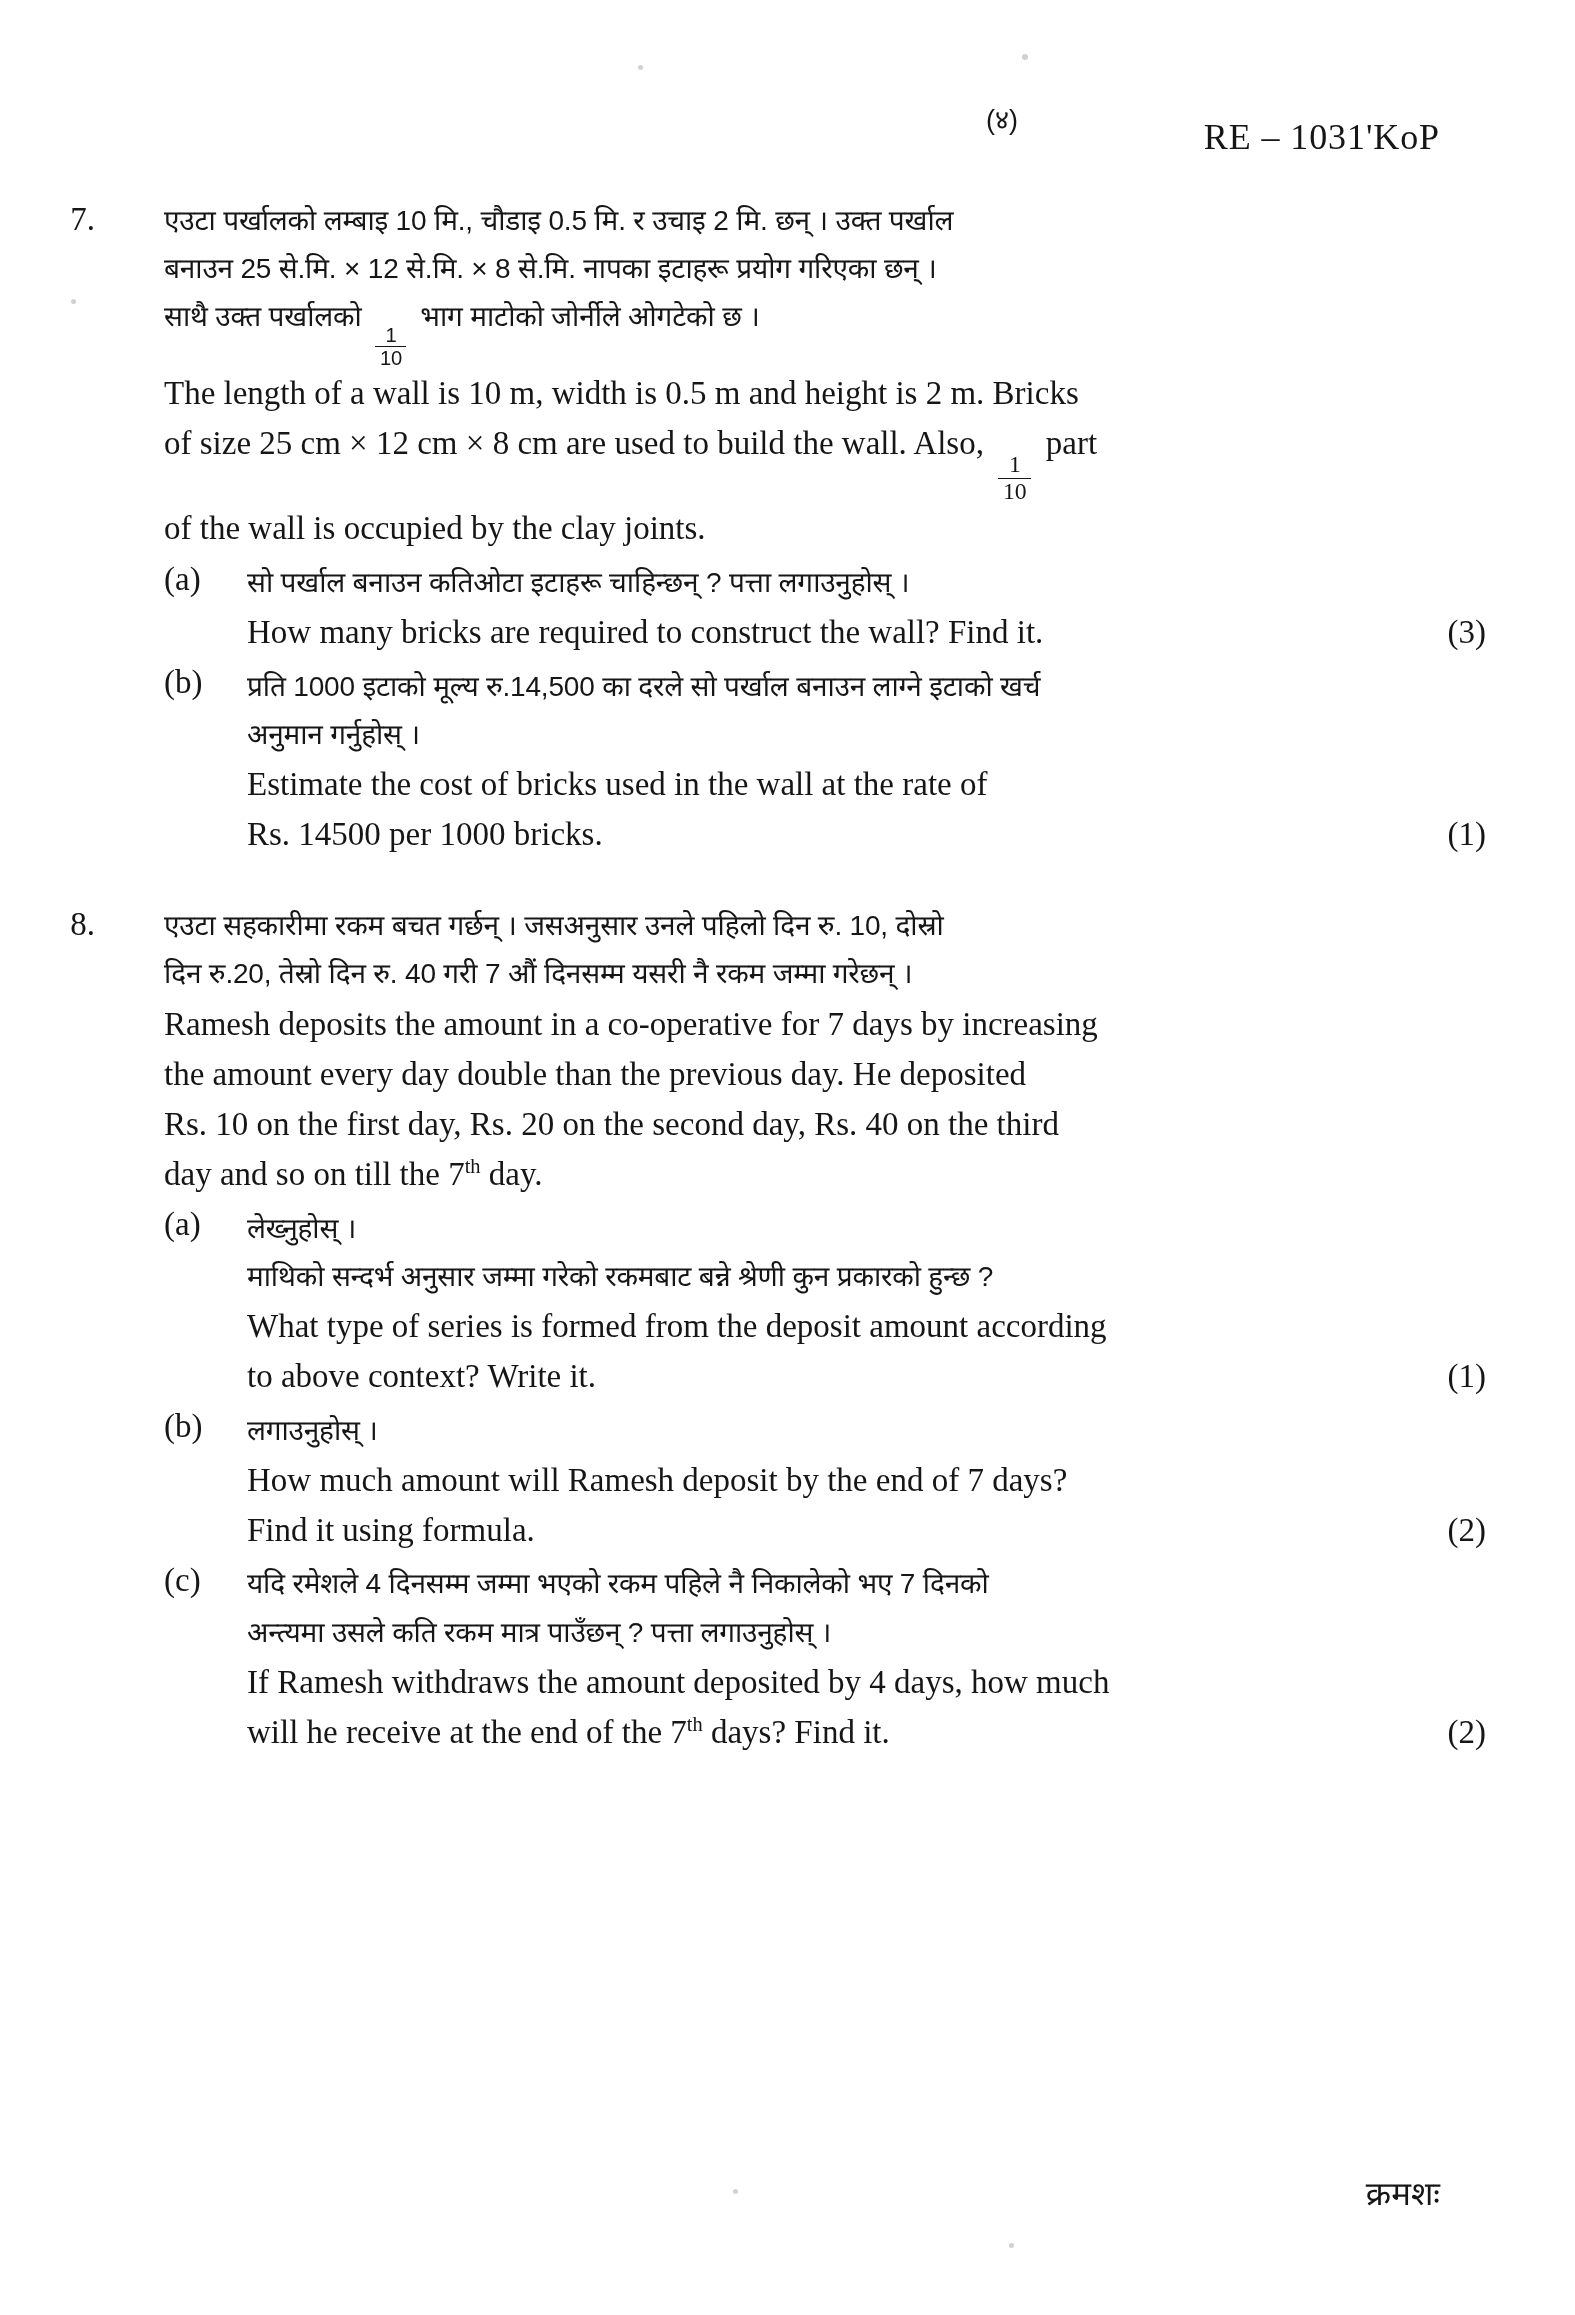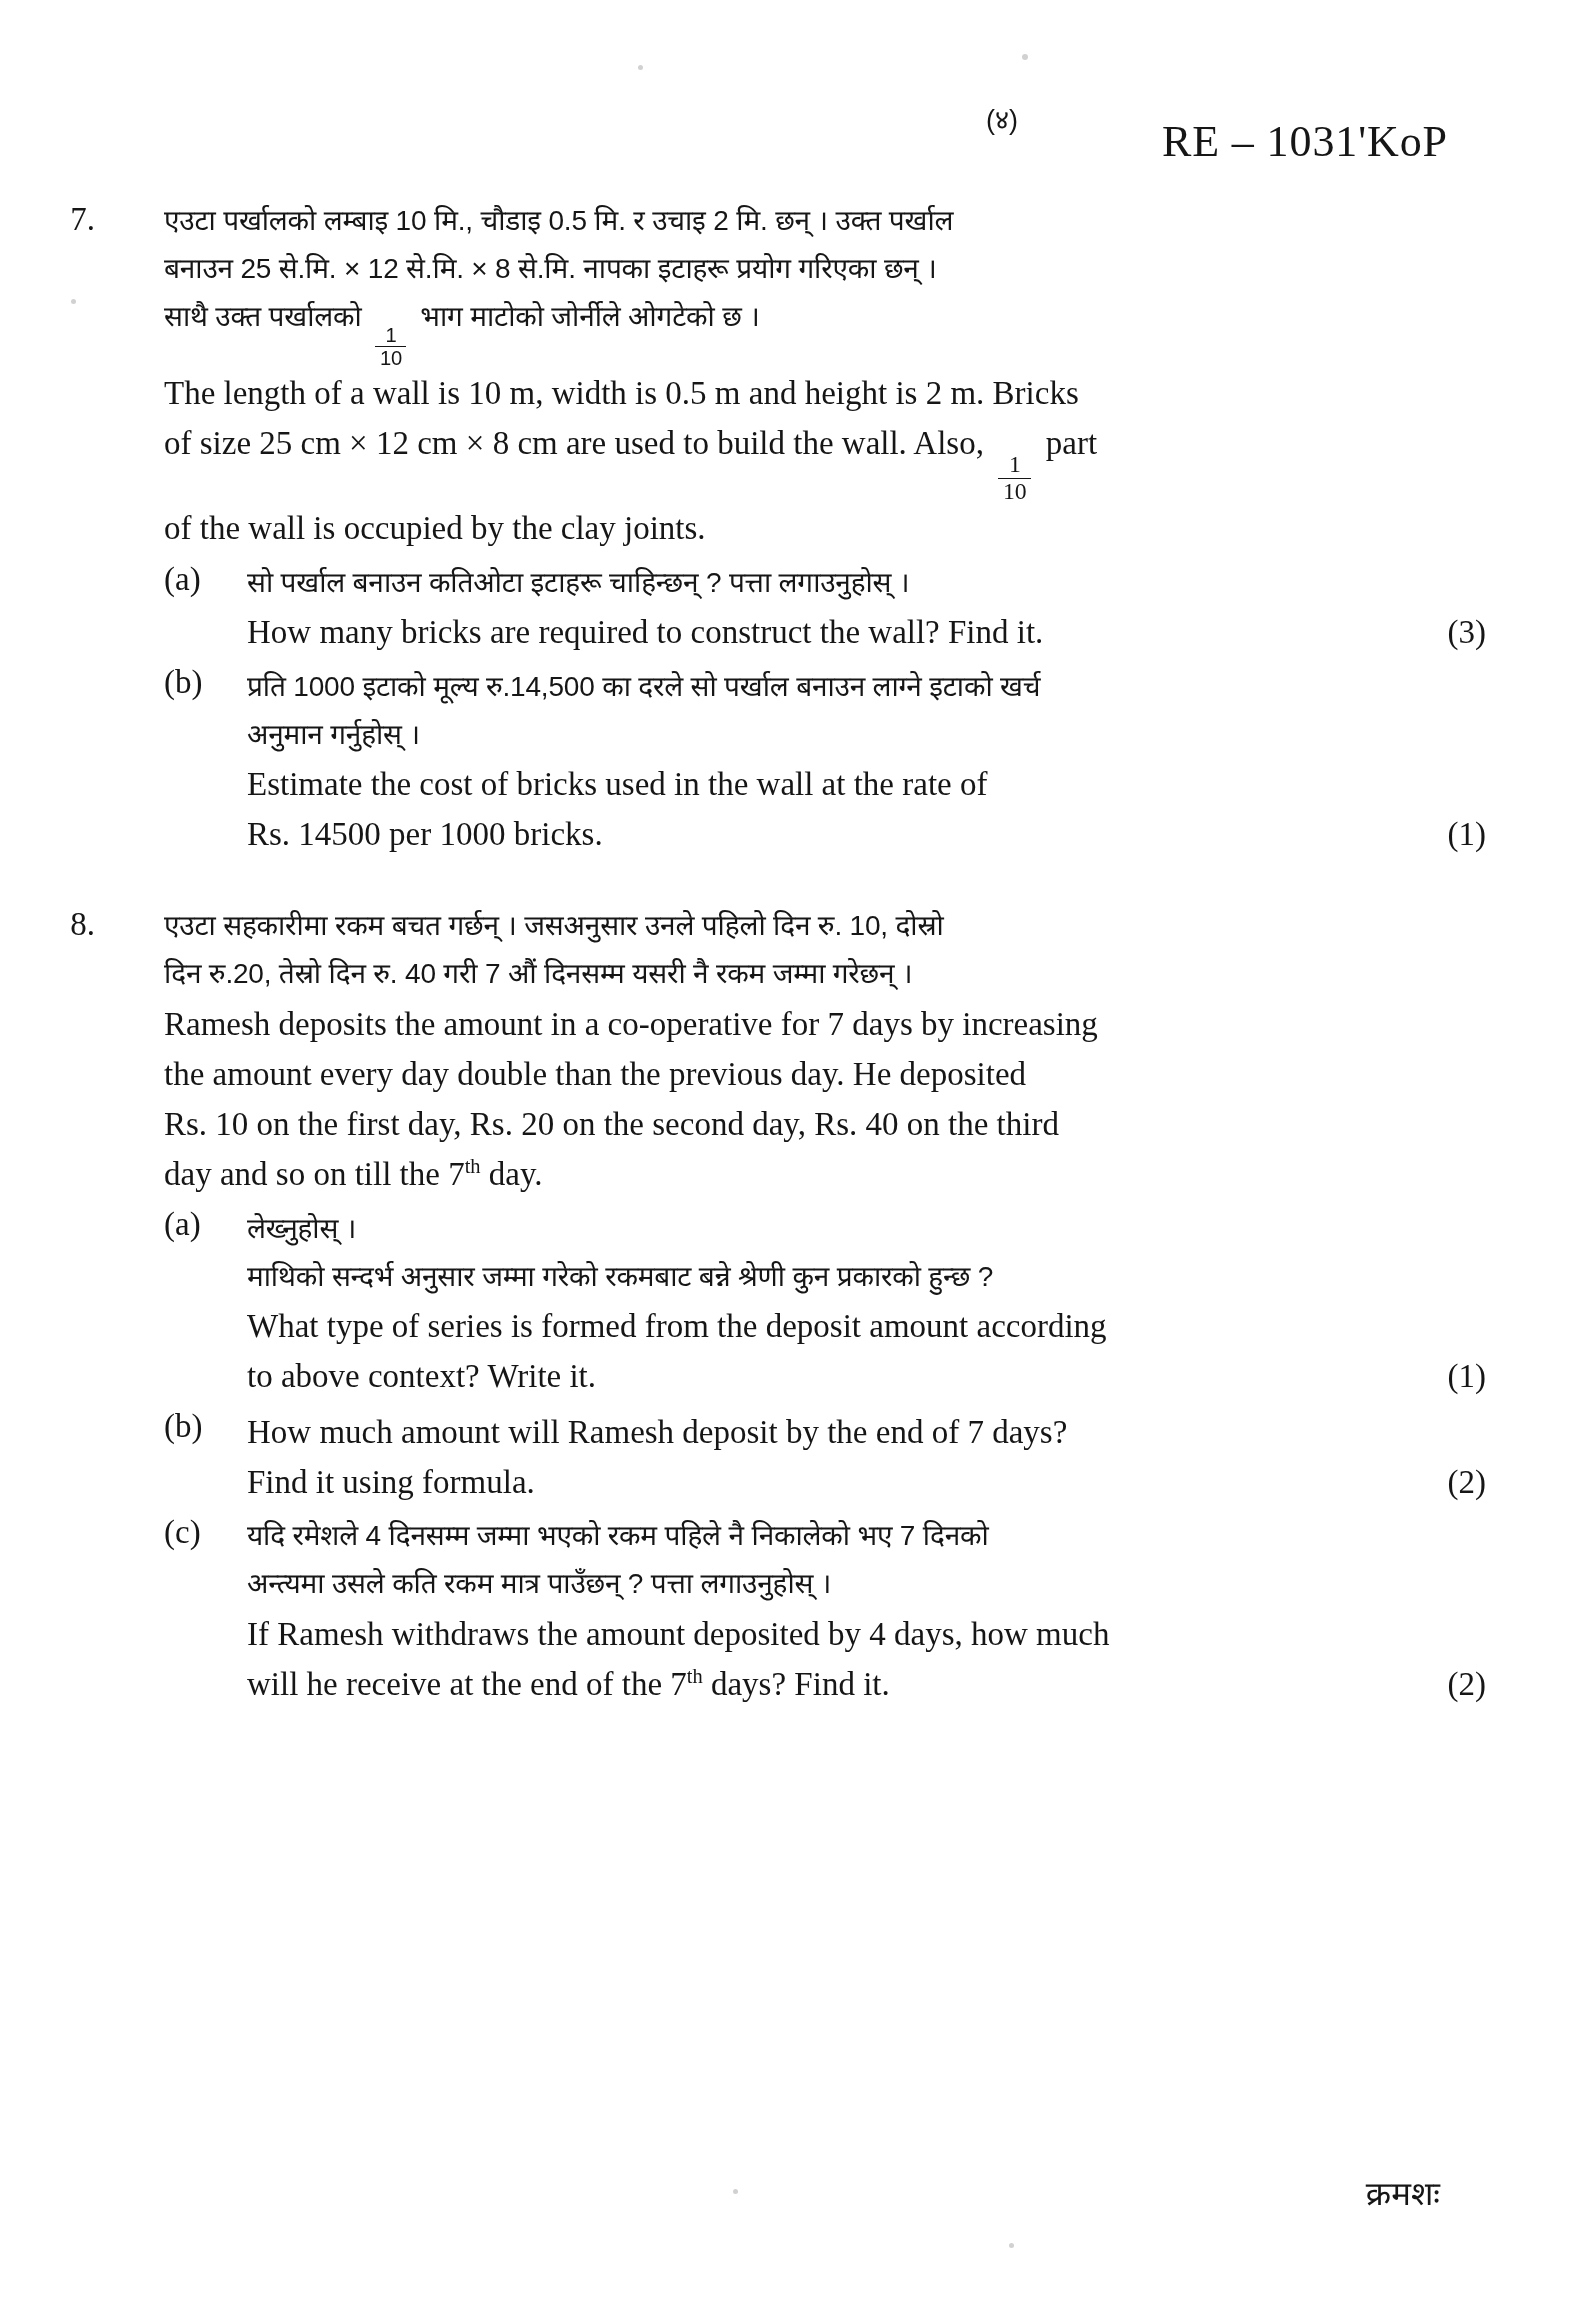--- a/index.html
+++ b/index.html
@@ -23,23 +23,23 @@
   .page-number {
     position: absolute;
     left: 986px;
     top: 100px;
     font-size: 27px;
     font-family: "Liberation Sans", sans-serif;
     letter-spacing: 0px;
   }
   .paper-code {
     position: absolute;
-    right: 128px;
+    right: 136px;
     top: 116px;
-    font-size: 44px;
+    font-size: 36px;
     font-family: "Liberation Serif", serif;
     letter-spacing: 0.9px;
     white-space: nowrap;
   }
 
   
   .content {
     position: absolute;
     top: 197px;
     left: 54px;
@@ -232,20 +232,21 @@
               <span class="marks">(1)</span>
               <span>to above context? Write it.</span>
             </div>
             <div class="clear"></div>
           </div>
         </div>
 
         <div class="part">
           <div class="part-label">(b)</div>
           <div class="part-body">
+            <div class="np nojust">लगाउनुहोस् ।</div>
             <div class="en">How much amount will Ramesh deposit by the end of 7 days?</div>
             <div class="en nojust line-with-marks">
               <span class="marks">(2)</span>
               <span>Find it using formula.</span>
             </div>
             <div class="clear"></div>
           </div>
         </div>
 
         <div class="part">

